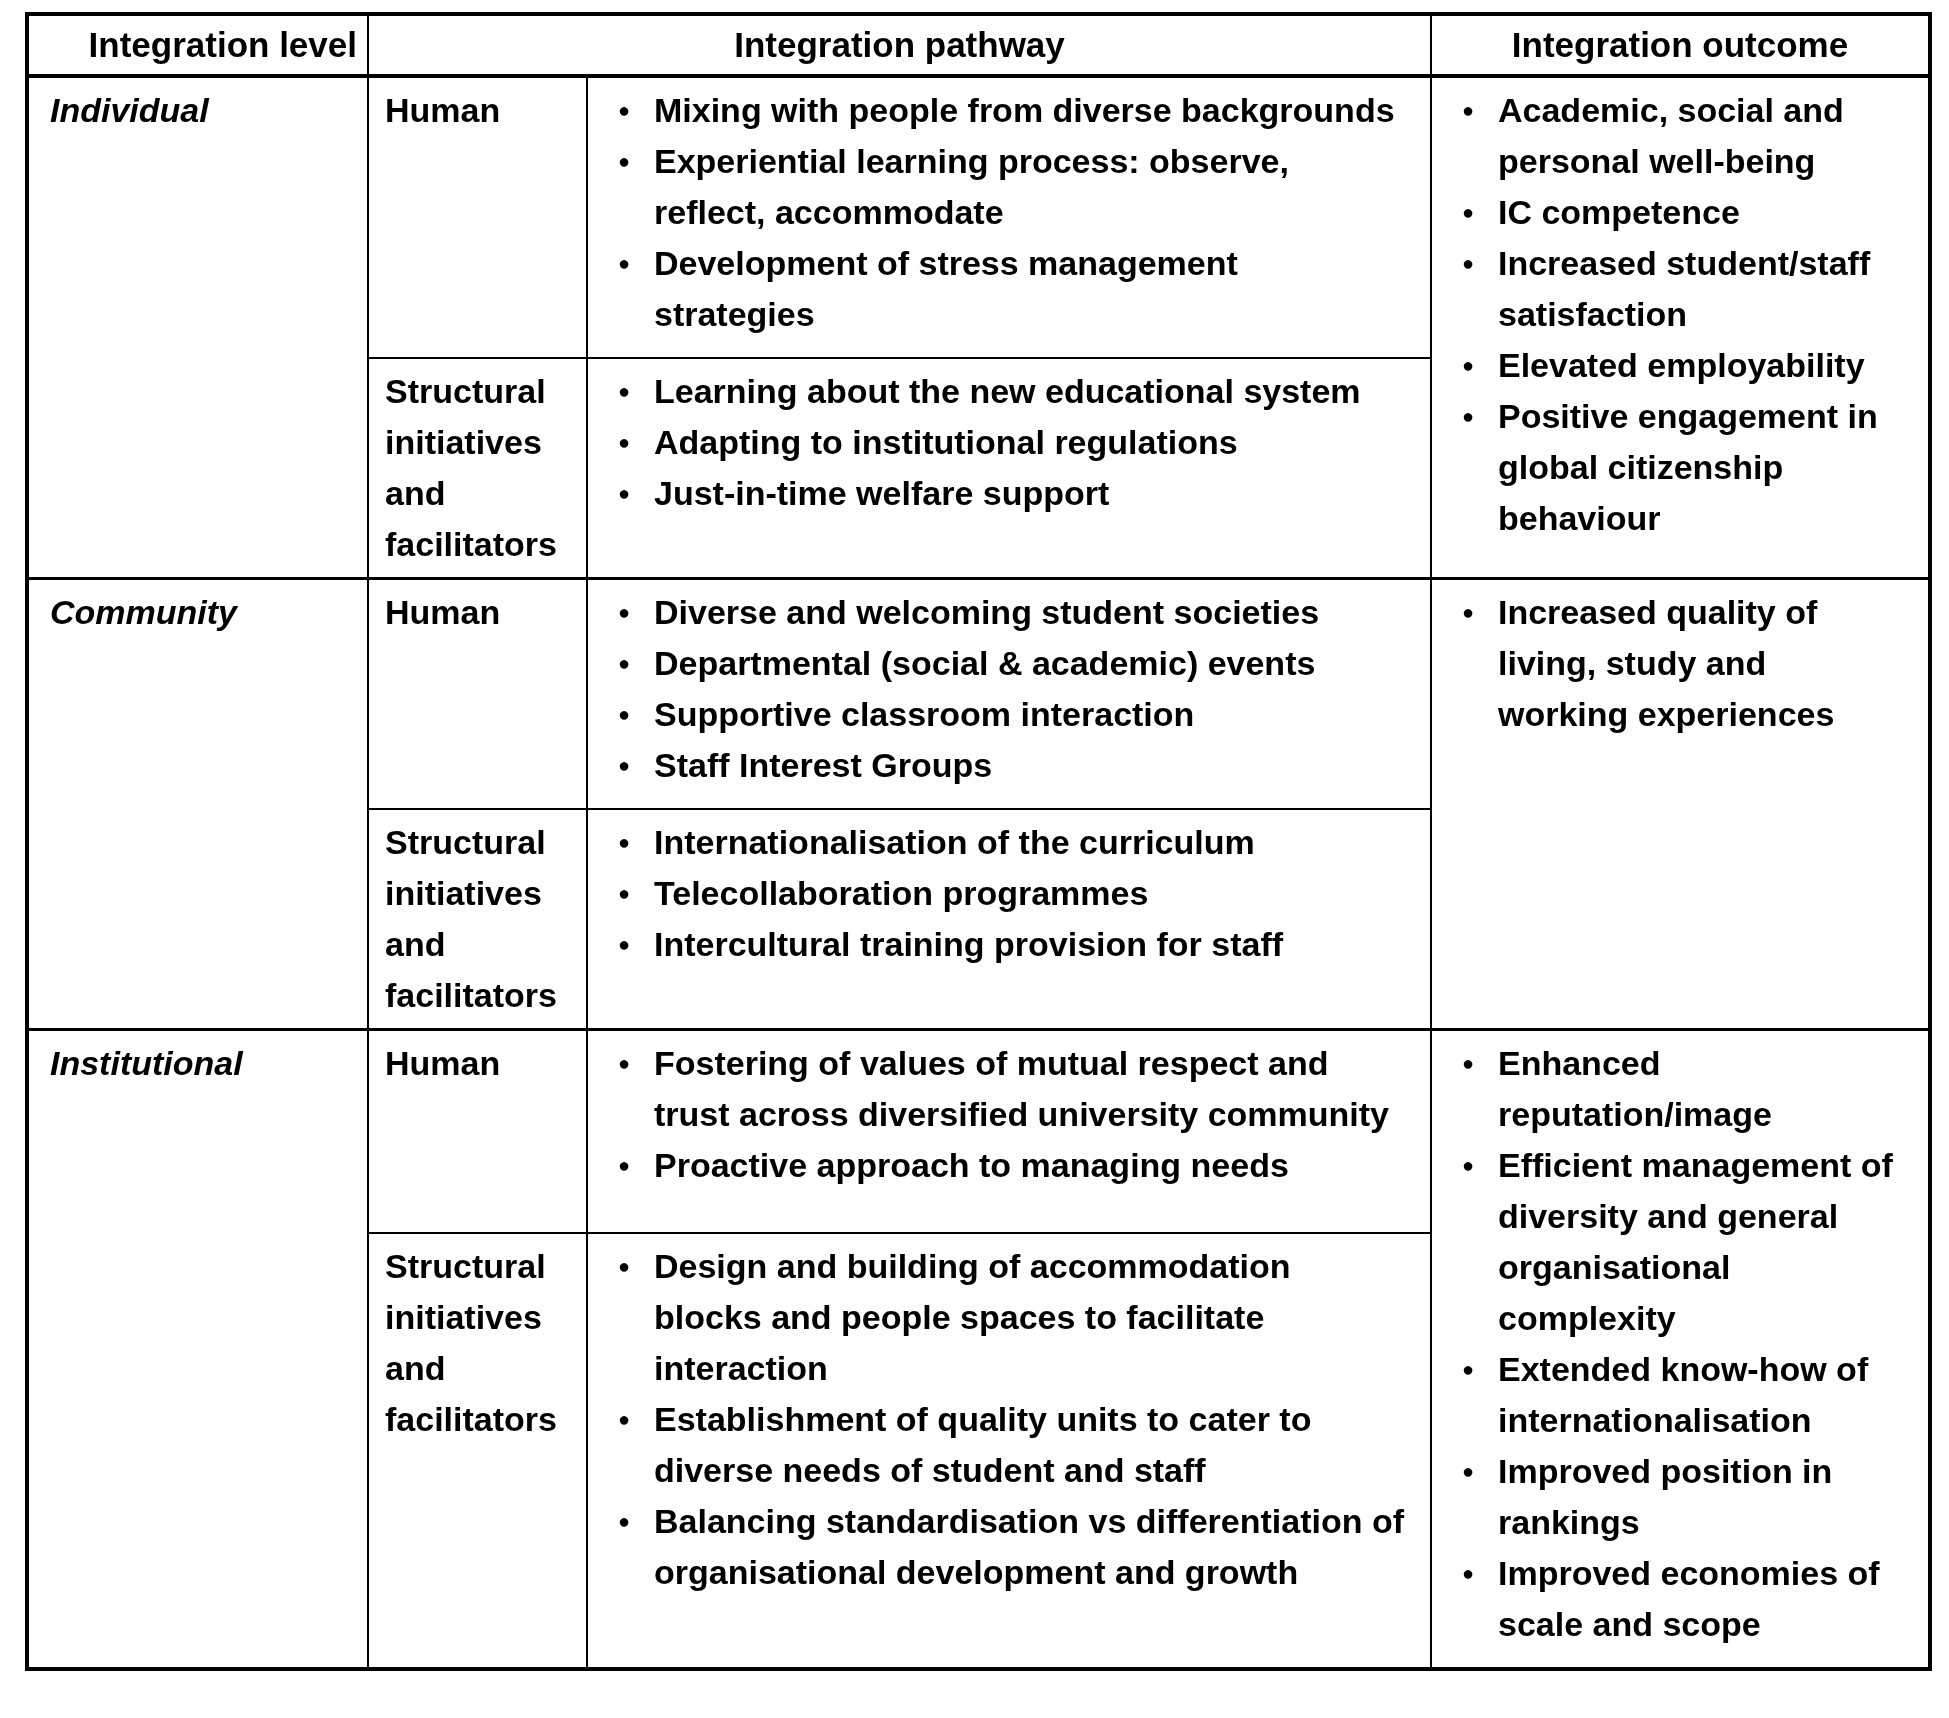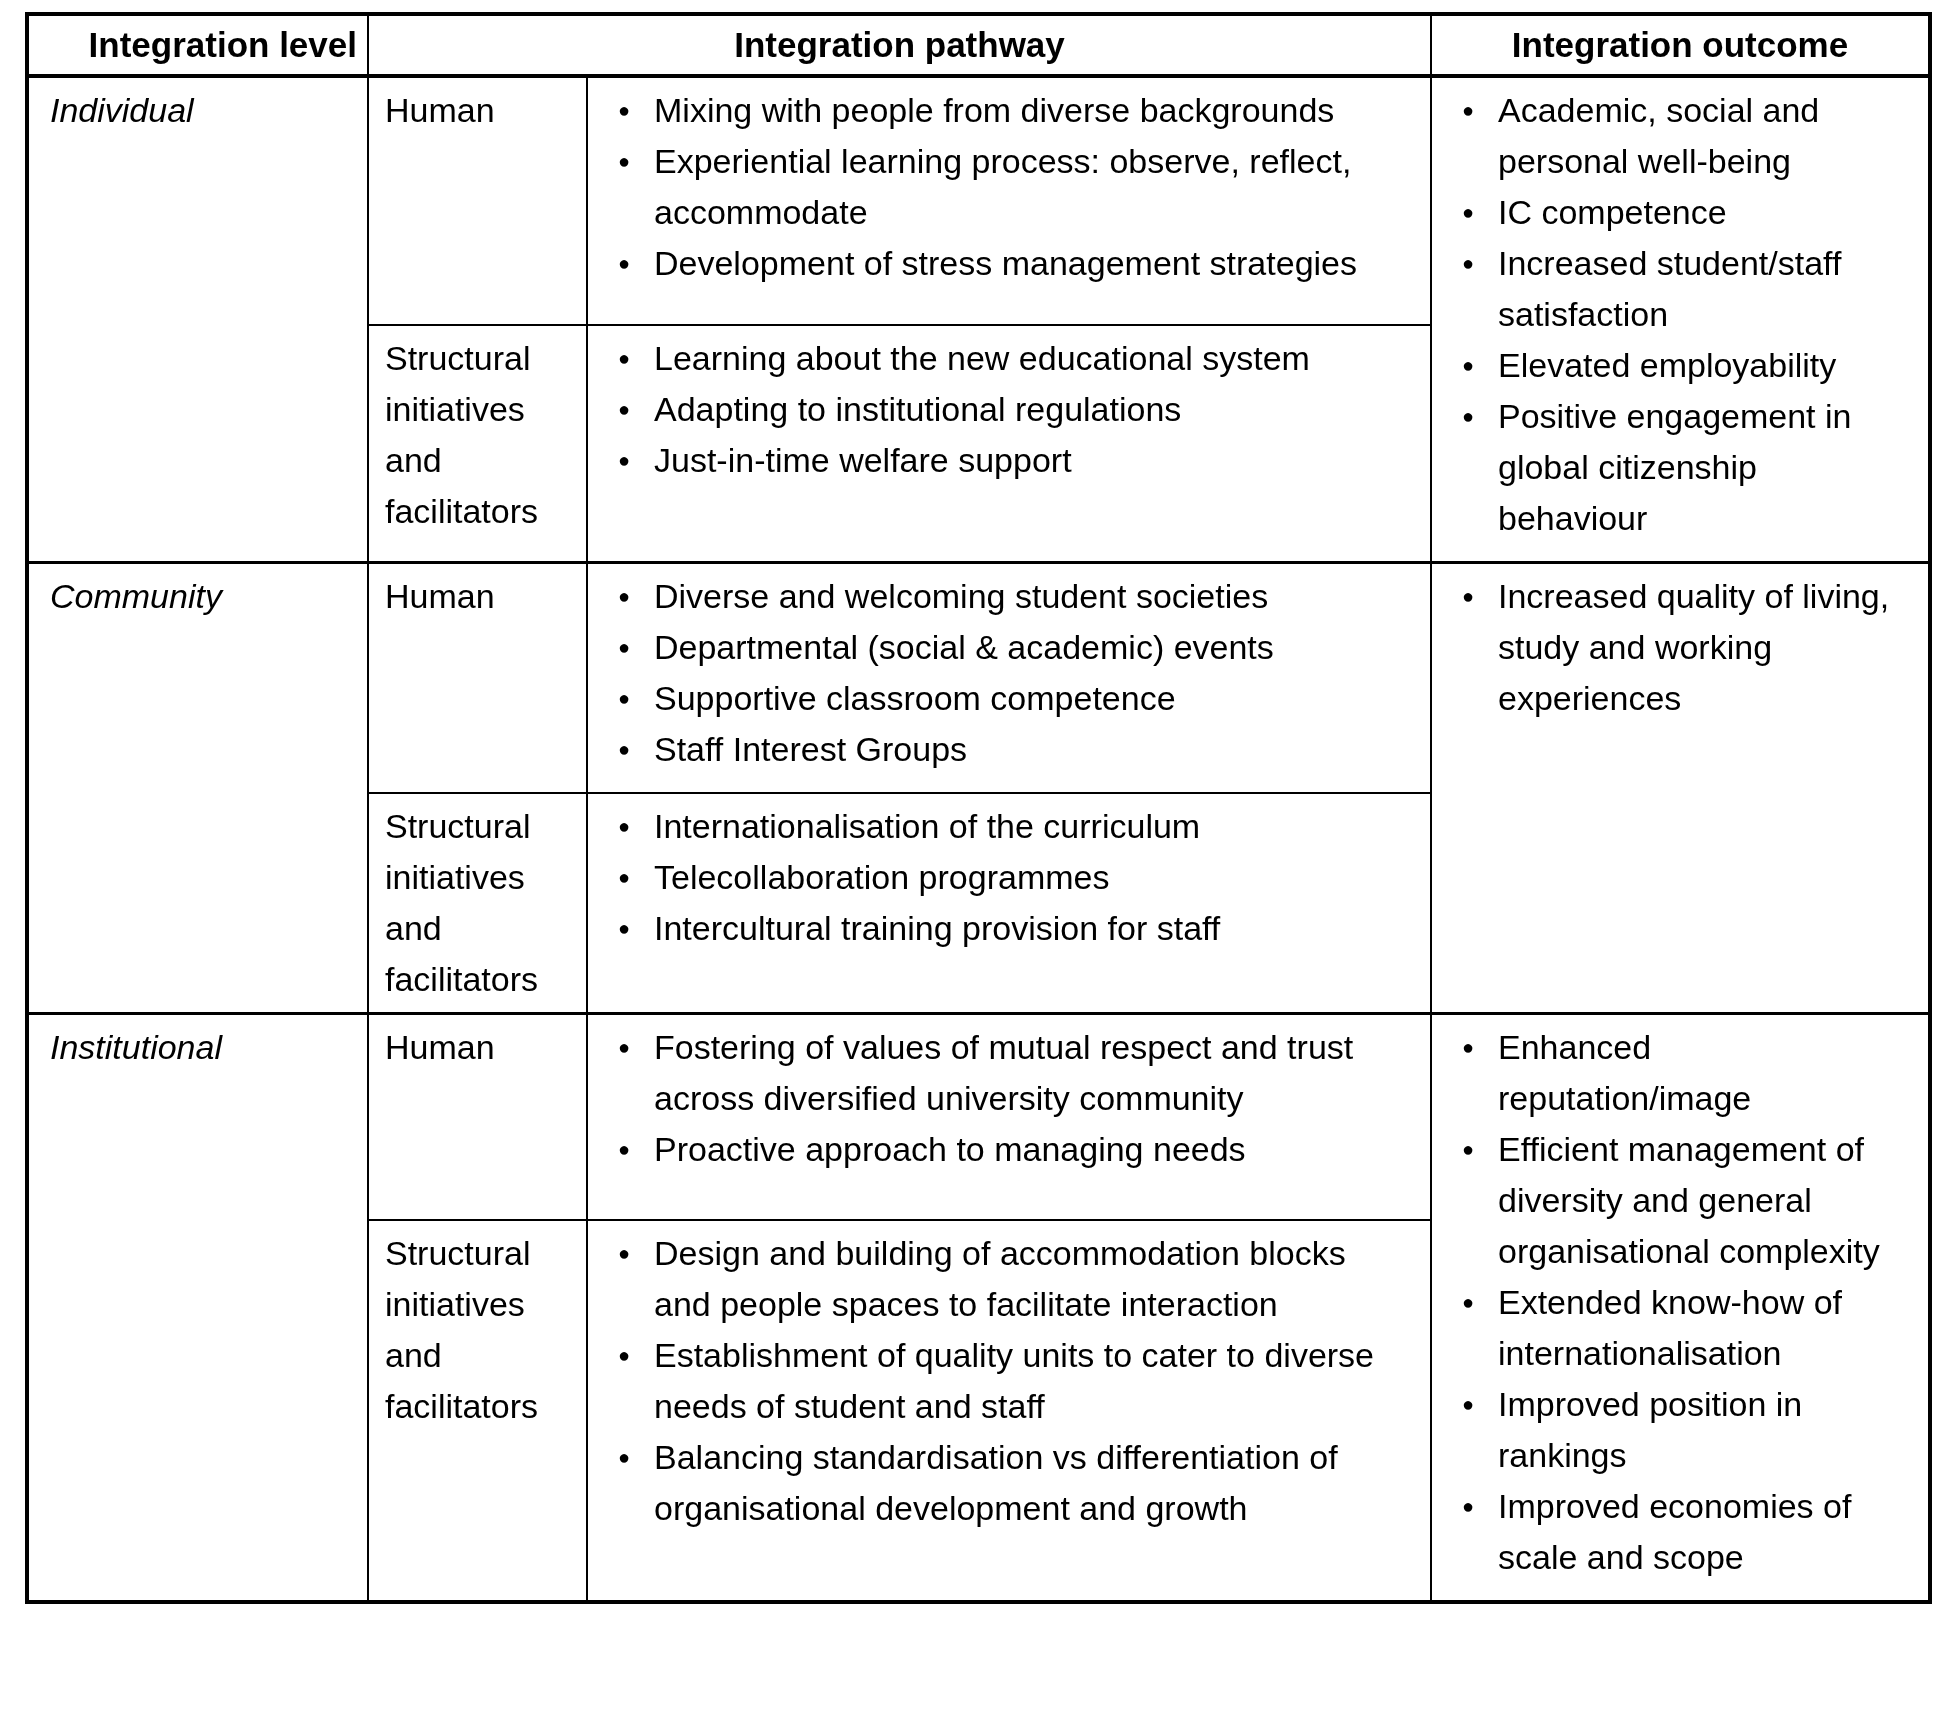--- a/index.html
+++ b/index.html
@@ -26,21 +26,21 @@
   col.c-type    { width: 219px; }
   col.c-pathway { width: 844px; }
   col.c-outcome { width: 499px; }
 
   th, td {
     border: 2px solid #000000;
     vertical-align: top;
     text-align: left;
     font-size: 34px;
     line-height: 51px;
-    font-weight: normal;
+    font-weight: bold;
   }
   thead th {
     font-weight: bold;
     font-size: 35px;
     line-height: 40px;
     vertical-align: middle;
     padding: 9px 10px;
     border-bottom: 4px solid #000000;
   }
   th.th-level { text-align: right; padding-left: 21px; }
@@ -127,21 +127,21 @@
         </td>
       </tr>
 
       <tr class="group-start">
         <td class="level-cell" rowspan="2">Community</td>
         <td class="sublabel-cell">Human</td>
         <td class="bullets-cell">
           <ul class="bullets">
             <li>Diverse and welcoming student societies</li>
             <li>Departmental (social &amp; academic) events</li>
-            <li>Supportive classroom competence</li>
+            <li>Supportive classroom interaction</li>
             <li>Staff Interest Groups</li>
           </ul>
         </td>
         <td class="bullets-cell" rowspan="2">
           <ul class="bullets">
             <li>Increased quality of living, study and working experiences</li>
           </ul>
         </td>
       </tr>
       <tr>

